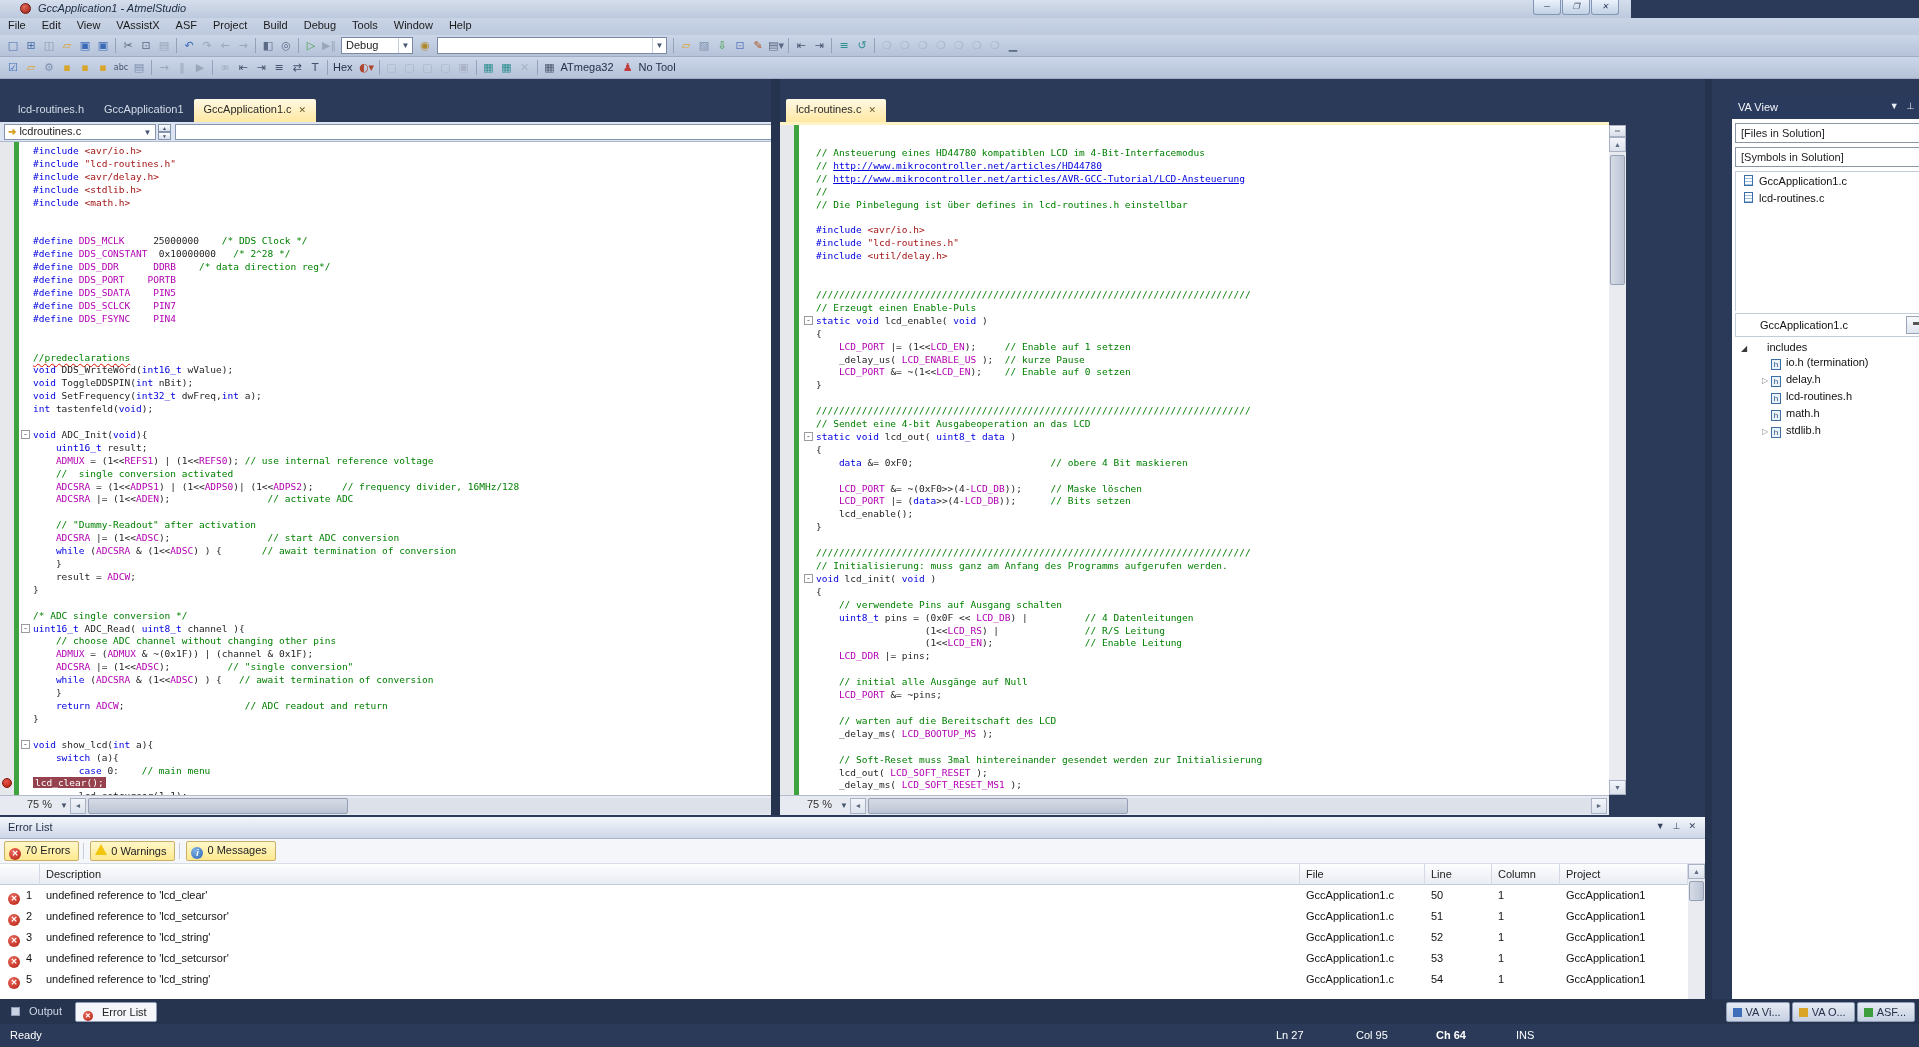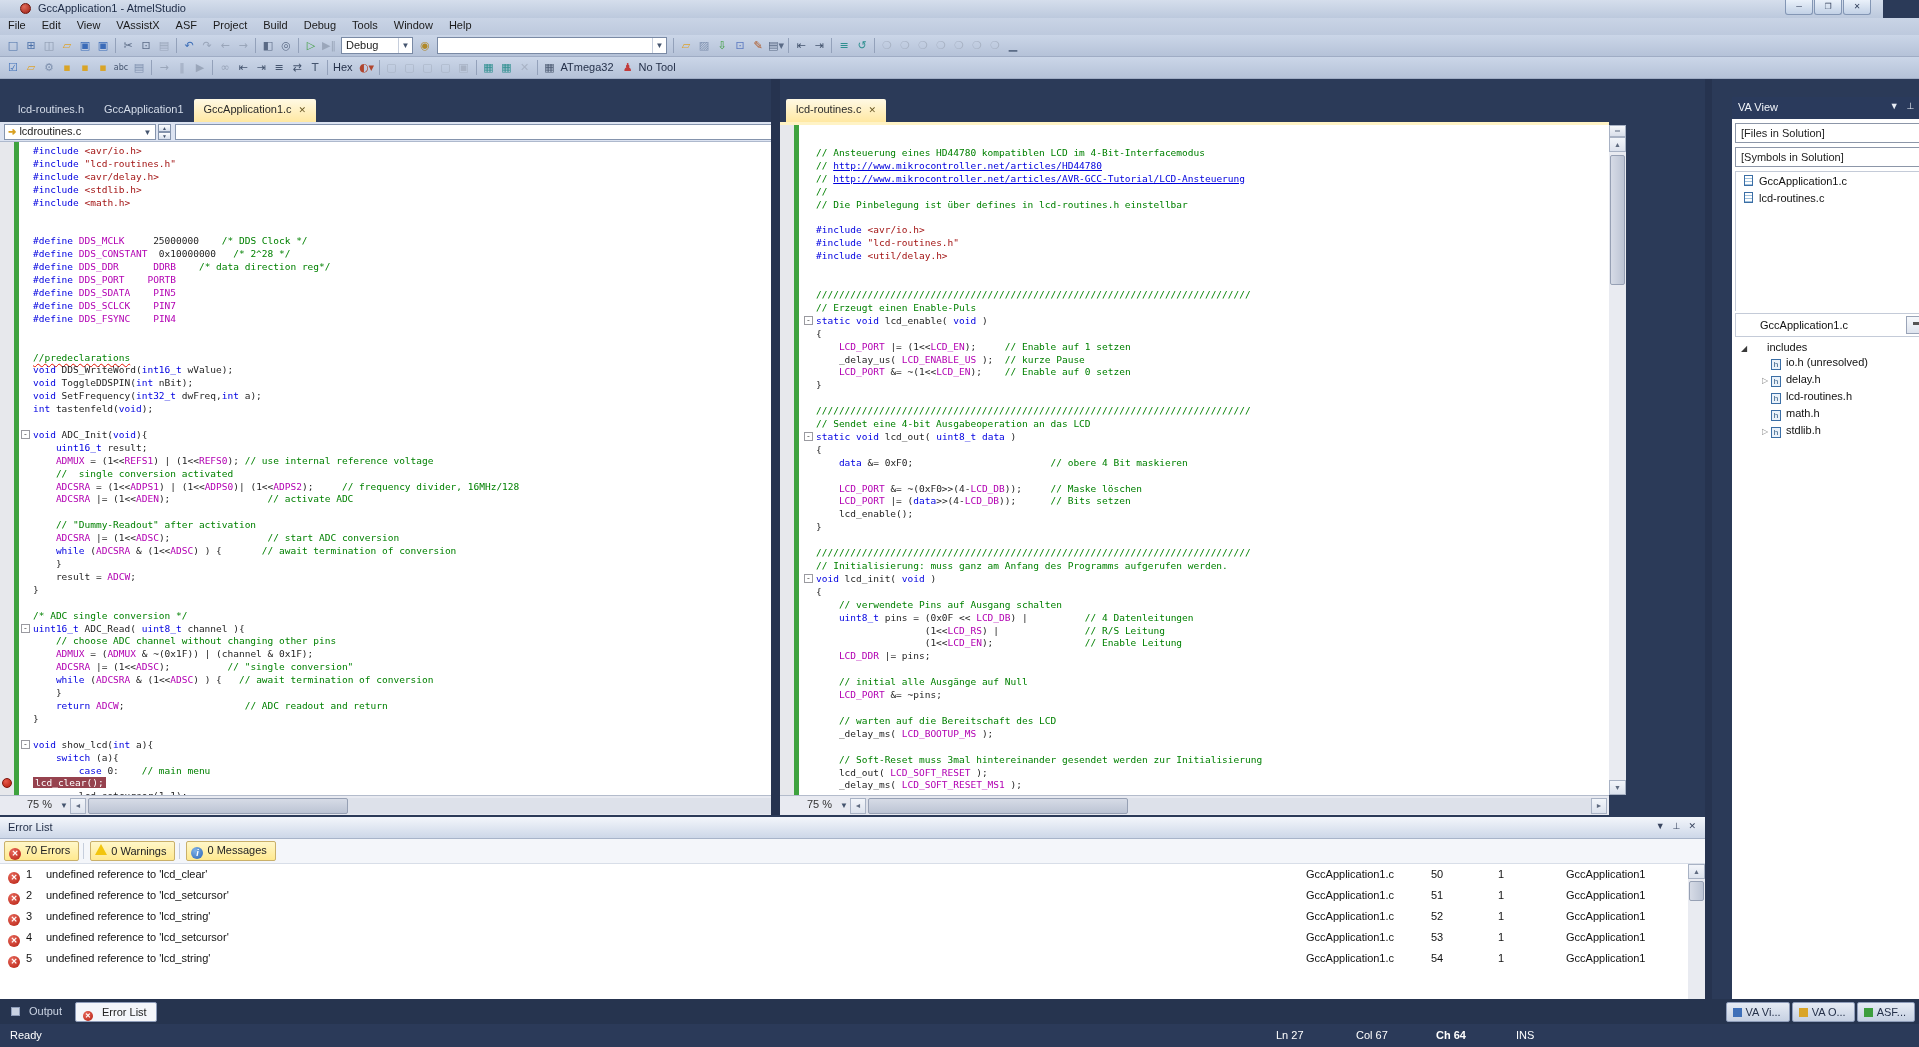--- a/index.html
+++ b/index.html
@@ -2,22 +2,22 @@
 <html><head>
 <meta charset="utf-8">
 <style>
   * { margin:0; padding:0; box-sizing:border-box; }
   html,body { width:1919px; height:1047px; overflow:hidden; background:#2B3A58;
               font-family:"Liberation Sans",sans-serif; }
   .abs { position:absolute; }
   #app { position:relative; width:1919px; height:1047px; }
 
   
-  #titlebar { left:0; top:0; width:1883px; height:18px;
-    background:linear-gradient(#D5DEEC,#BCC9DD); color:#1C2A45; font-size:11px; }
+  #titlebar { left:0; top:0; width:1631px; height:18px;
+    background:linear-gradient(#D5DEEC,#BCC9DD); color:#1C2A45; font-size:11px;font-style:italic; }
   #title-text { left:38px; top:2px; }
   #app-icon { left:20px; top:3px; width:11px; height:11px; border-radius:50%;
     background:radial-gradient(circle at 35% 30%,#E06A5A,#9E1F14); border:1px solid #6D160E; }
   .winbtn { top:0px; width:28px; height:15px; background:linear-gradient(#EAF1FA,#C2D1E6);
     border:1px solid #8396B4; border-top:none; border-radius:0 0 3px 3px; color:#33405C;
     font-size:8px; text-align:center; line-height:14px; }
   #btn-min { right:70px; } #btn-max { right:41px; } #btn-close { right:12px; }
 
   #menubar { left:0; top:18px; width:1919px; height:17px;
     background:linear-gradient(#C9D4E6,#BDC9DD); font-size:11px; color:#1A1A1A; }
@@ -286,37 +286,45 @@
     <div id="va-files" class="abs">
         <div class="va-file"><span class="doc-icon"></span><span>GccApplication1.c</span></div>
         <div class="va-file"><span class="doc-icon"></span><span>lcd-routines.c</span></div>
       </div>
     <div id="va-symhdr" class="abs">
       <span>GccApplication1.c</span>
       <span id="va-pinbtn"><span class="hpin"></span></span>
     </div>
     <div id="va-tree" class="abs">
         <div class="tree-row"><span class="tr-exp open" style="padding-left:6px;">◢</span><span style="padding-left:20px;">includes</span></div>
-        <div class="tree-row"><span class="tr-exp" style="margin-left: 24px;"></span><span class="h-icon">h</span><span>io.h (unresolved)</span></div>
+        <div class="tree-row"><span class="tr-exp" style="margin-left: 24px;"></span><span class="h-icon">h</span><span>io.h (termination)</span></div>
         <div class="tree-row"><span class="tr-exp" style="margin-left: 24px;">▷</span><span class="h-icon">h</span><span>delay.h</span></div>
         <div class="tree-row"><span class="tr-exp" style="margin-left: 24px;"></span><span class="h-icon">h</span><span>lcd-routines.h</span></div>
         <div class="tree-row"><span class="tr-exp" style="margin-left: 24px;"></span><span class="h-icon">h</span><span>math.h</span></div>
         <div class="tree-row"><span class="tr-exp" style="margin-left: 24px;">▷</span><span class="h-icon">h</span><span>stdlib.h</span></div>
       </div>
   </div>
 
   <div id="errorlist" class="abs">
     <div id="el-caption" class="abs">
       <span>Error List</span>
       <span class="va-title-btns">
         <span>▼</span><span>⊥</span><span>✕</span>
       </span>
     </div>
     <div id="el-filters" class="abs"><span class="filter-btn"><span class="err-ico">✕</span><span>70 Errors</span></span><span class="fsep"></span><span class="filter-btn"><span class="warn-ico"></span><span>0 Warnings</span></span><span class="fsep"></span><span class="filter-btn"><span class="info-ico">i</span><span>0 Messages</span></span></div>
     <div id="el-grid" class="abs">
+      <div class="el-hdr" id="el-hdr">
+          <span class="el-hcell" style="left: 0px; width: 40px;"></span>
+          <span class="el-hcell" style="left: 40px; width: 1260px;">Description</span>
+          <span class="el-hcell" style="left: 1300px; width: 125px;">File</span>
+          <span class="el-hcell" style="left: 1425px; width: 67px;">Line</span>
+          <span class="el-hcell" style="left: 1492px; width: 68px;">Column</span>
+          <span class="el-hcell" style="left: 1560px; width: 128px;">Project</span>
+        </div>
       <div id="el-rows">
           <div class="el-row">
             <span class="el-cell" style="left: 2px; width: 20px;"><span class="err-ico">✕</span></span>
             <span class="el-cell" style="left: 20px; width: 20px;">1</span>
             <span class="el-cell" style="left: 40px; width: 1260px;">undefined reference to 'lcd_clear'</span>
             <span class="el-cell" style="left: 1300px; width: 125px;">GccApplication1.c</span>
             <span class="el-cell" style="left: 1425px; width: 67px;">50</span>
             <span class="el-cell" style="left: 1492px; width: 68px;">1</span>
             <span class="el-cell" style="left: 1560px; width: 128px;">GccApplication1</span>
           </div>
@@ -369,17 +377,17 @@
   </div>
 
   <div id="bottomtabs" class="abs">
     <span id="bt-left"><span class="btab"><span class="mini"><span class="mini-sq" style="background:#C9D2E2;border:1px solid #8E9CB9;"></span></span><span>Output</span></span><span class="btab active"><span class="mini"><span class="err-ico" style="width:10px;height:10px;line-height:10px;font-size:7px;">✕</span></span><span>Error List</span></span></span>
     <span id="va-tabs"><span class="vatab"><span class="mini-sq" style="background: rgb(62, 111, 184);"></span><span>VA Vi...</span></span><span class="vatab"><span class="mini-sq" style="background: rgb(217, 164, 39);"></span><span>VA O...</span></span><span class="vatab"><span class="mini-sq" style="background: rgb(61, 158, 61);"></span><span>ASF...</span></span></span>
   </div>
 
   <div id="statusbar" class="abs">
     <span id="sb-ready" class="abs">Ready</span>
     <span id="sb-ln" class="abs sb-cell">Ln 27</span>
-    <span id="sb-col" class="abs sb-cell">Col 67</span>
+    <span id="sb-col" class="abs sb-cell">Col 95</span>
     <span id="sb-ch" class="abs sb-cell">Ch 64</span>
     <span id="sb-ins" class="abs sb-cell">INS</span>
   </div>
 </div>
 
 </body></html>

